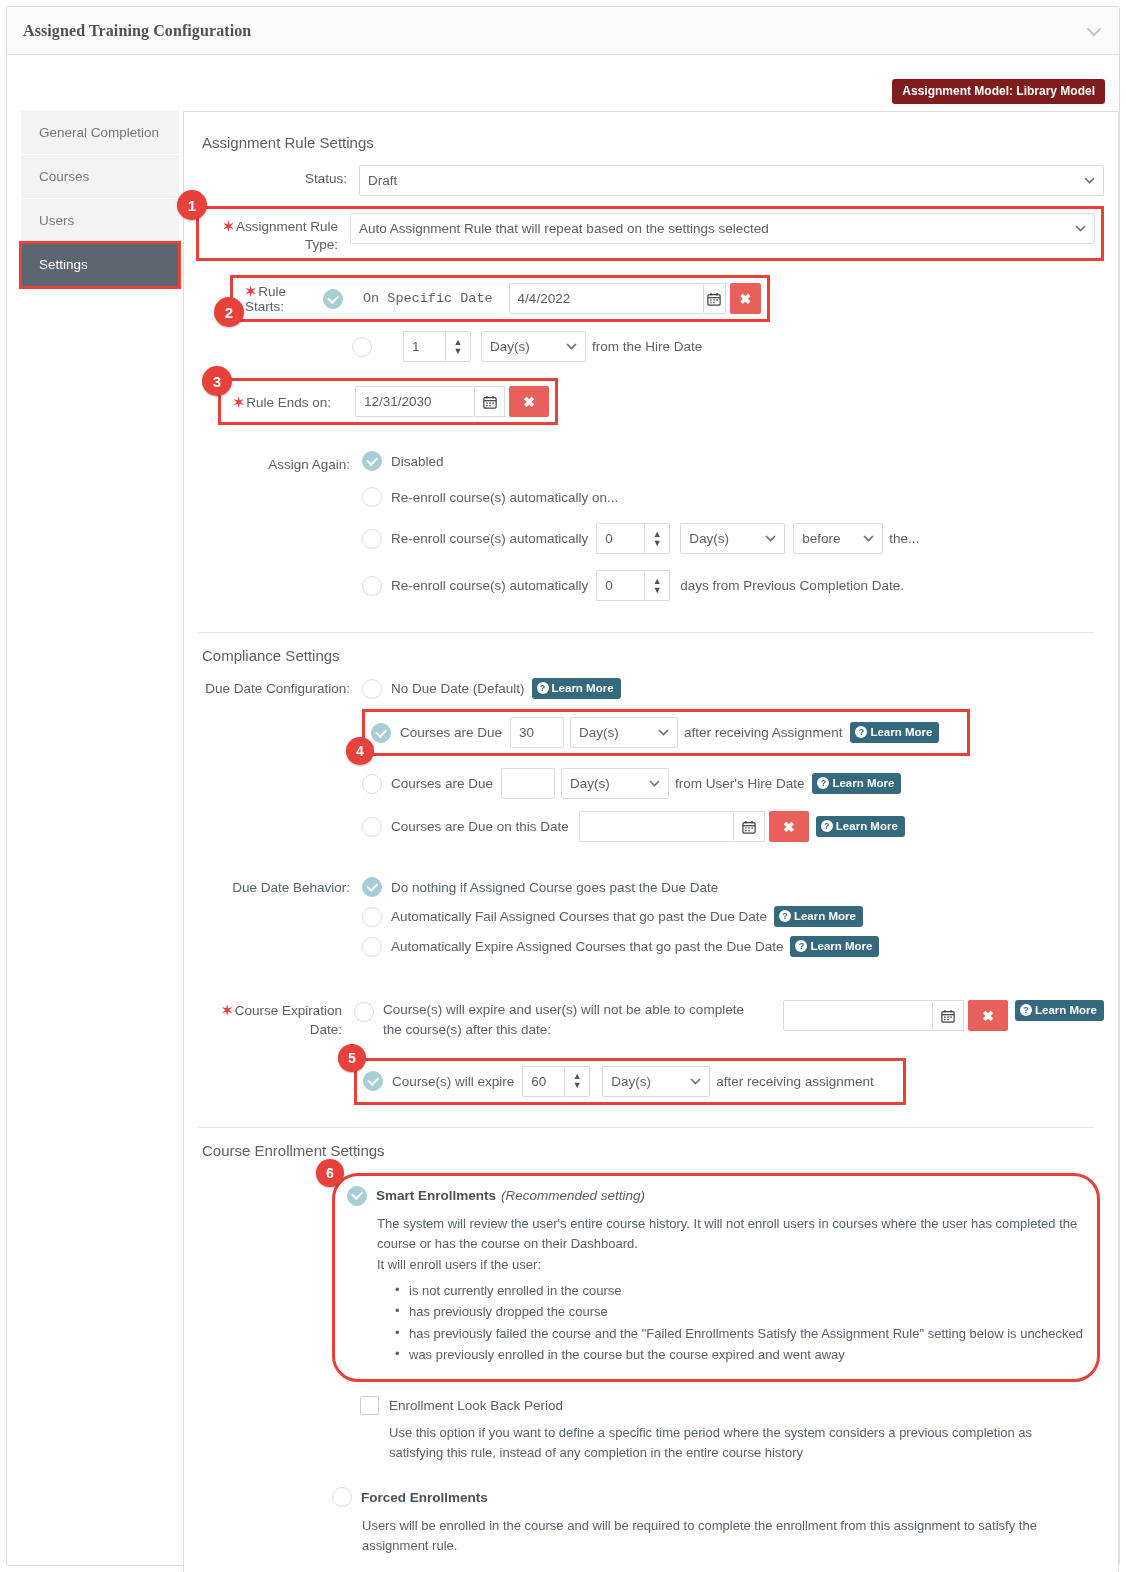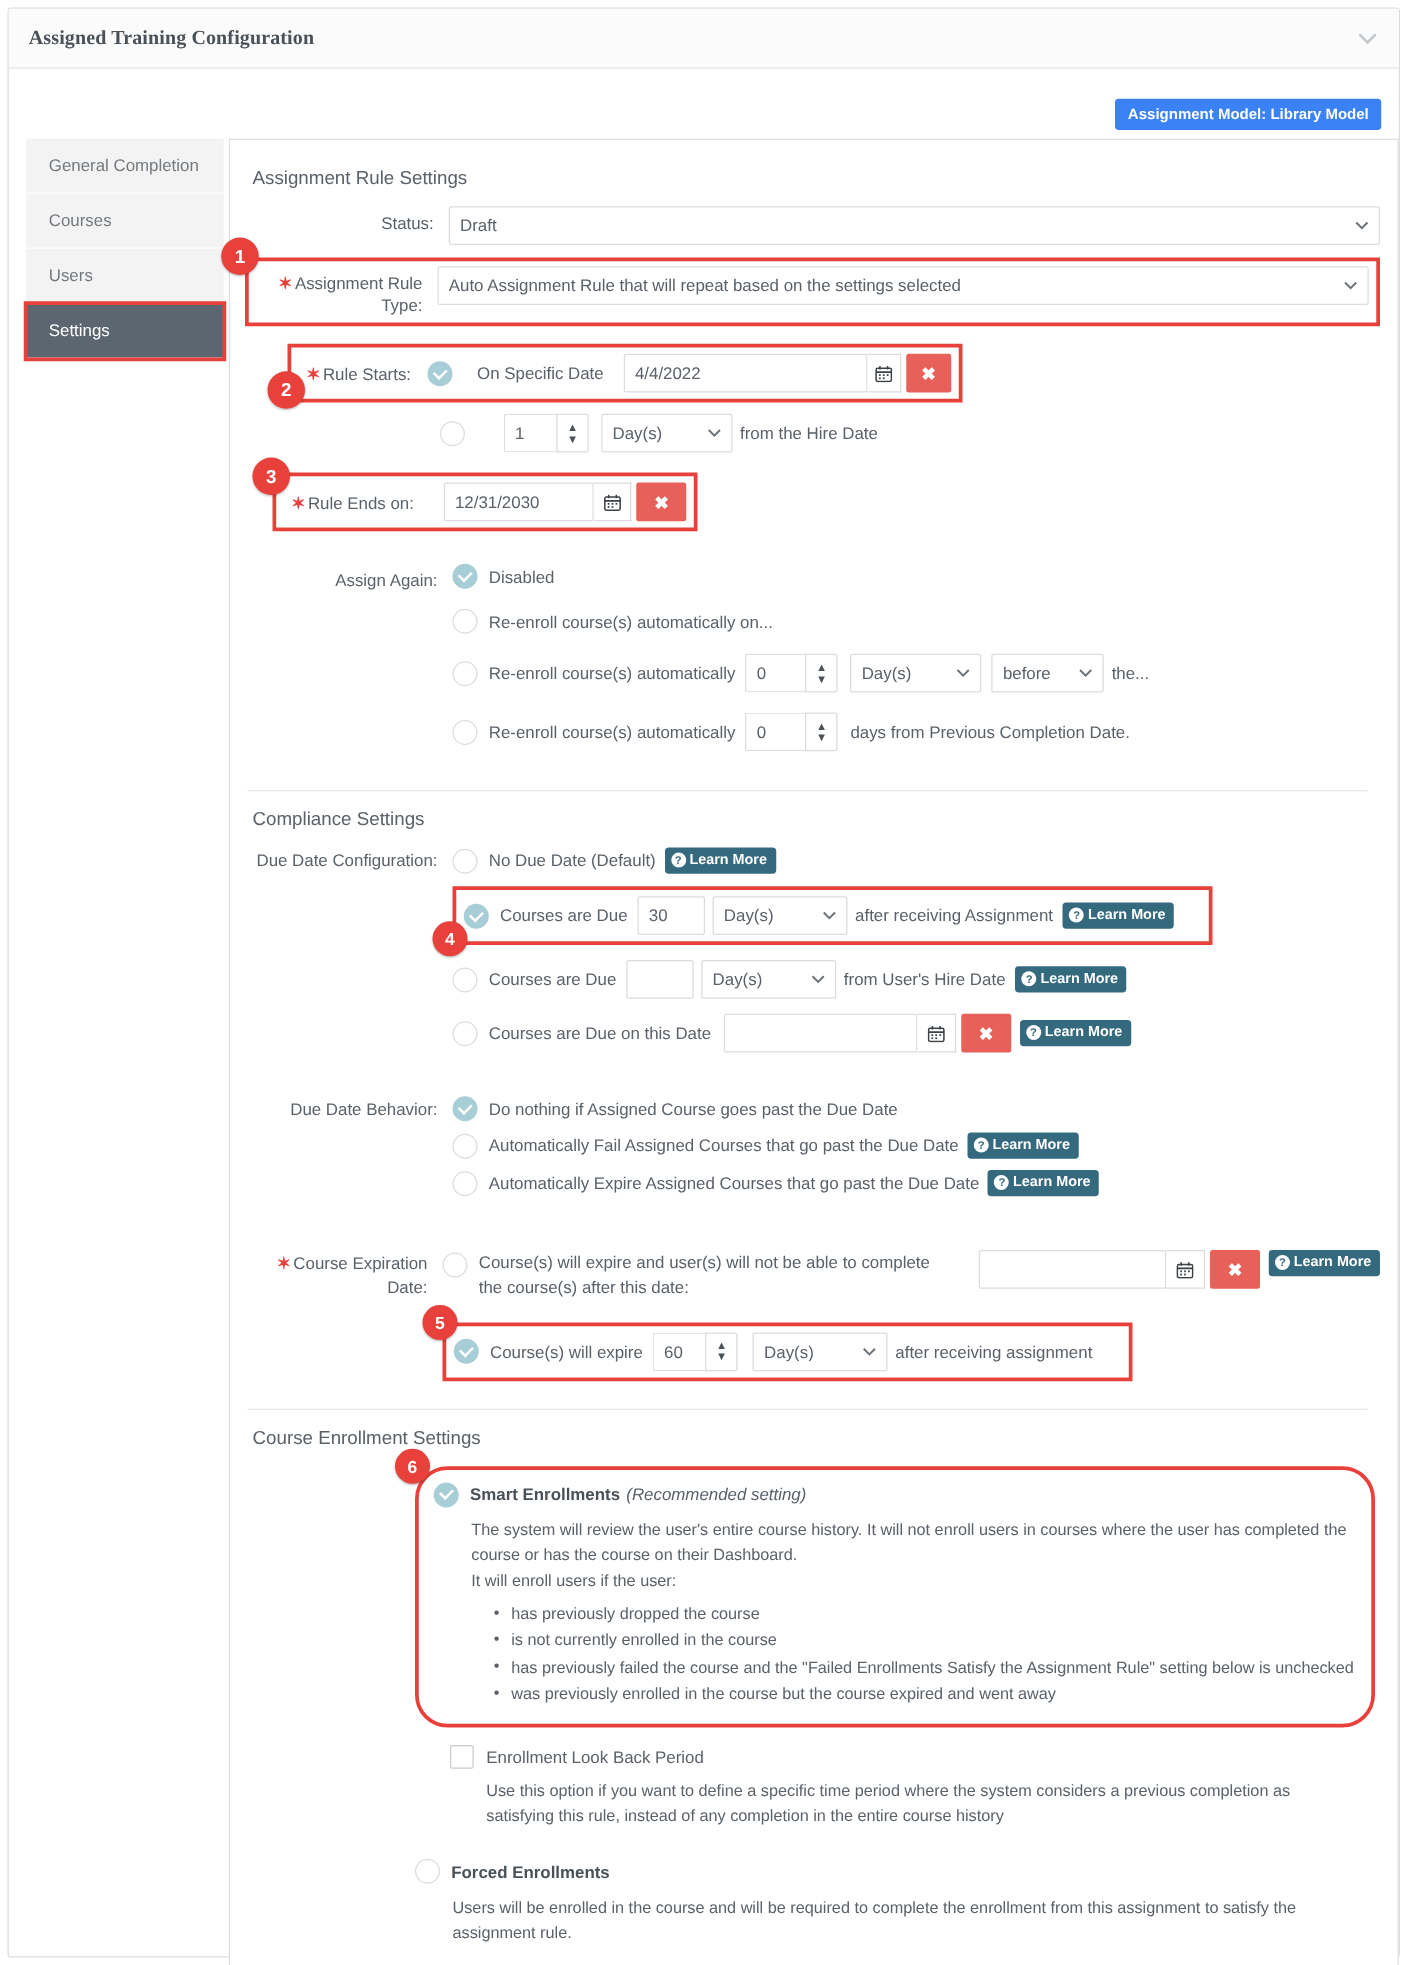--- a/index.html
+++ b/index.html
@@ -19,21 +19,21 @@
   }
   .panel-header {
     height:48px; background:#fbfbfb; border-bottom:1px solid #e3e3e3;
     display:flex; align-items:center; padding:0 16px; position:relative;
   }
   .panel-title { font-size:16px; font-weight:bold; color:#4a5159; letter-spacing:.1px;font-family:Liberation Serif, serif; }
   .collapse-chevron { position:absolute; right:18px; top:16px; color:#b9c0c6; font-size:15px; }
 
   .badge-row { position:absolute; right:14px; top:72px; }
   .model-badge {
-    display:inline-block; background:#3b82f6; color:#fff; font-size:12px;
+    display:inline-block; background:#7f1d1d; color:#fff; font-size:12px;
     font-weight:bold; padding:5px 10px 6px; border-radius:3px;
   }
   .model-badge .lbl { font-weight:bold; }
 
   
   .body-wrap { position:absolute; left:14px; top:104px; right:12px; }
   .tabs { position:absolute; left:0; top:0; width:158px; }
   .tab {
     height:44px; background:#f3f3f3; border-bottom:1px solid #fff;
     display:flex; align-items:center; padding-left:18px; color:#73797e;
@@ -112,21 +112,21 @@
     display:inline-flex; align-items:center; gap:3px; background:#35697e; color:#fff;
     font-size:11.5px; font-weight:bold; padding:4px 7px 5px 5px; border-radius:3px;
     margin-left:7px; white-space:nowrap;
   }
   .learn .q {
     width:12px; height:12px; border-radius:50%; background:#fff; color:#35697e;
     font-size:9px; font-weight:bold; display:inline-flex; align-items:center;
     justify-content:center; line-height:1;
   }
   .txt { font-size:13.5px; color:#5a6169; margin:0 6px; white-space:nowrap; }
-  .txt.nm { margin-left:11px; }
+  .txt.nm { margin-left:11px;font-family:Liberation Mono, monospace; }
 
   .opt-row { display:flex; align-items:center; margin-bottom:9px; }
   .opt-lbl { font-size:13.5px; color:#5a6169; }
 
   
   .hl-box { border:3px solid #e8403a; position:relative; }
   .marker {
     position:absolute; width:30px; height:30px; border-radius:50%;
     background:#e8403a; color:#fff; font-size:15px; font-weight:bold;
     display:flex; align-items:center; justify-content:center; z-index:6;
@@ -543,22 +543,22 @@
         <div class="marker" style="left:-16px; top:-14px; width:28px; height:28px; font-size:14px;">6</div>
         <div class="hl-box" style="padding:10px 12px 12px; width:768px;border-radius:26px;">
           <div style="display:flex; align-items:center;">
             <span class="radio on"></span>
             <span class="bold" style="margin-right:5px;">Smart Enrollments</span>
             <span class="ital">(Recommended setting)</span>
           </div>
           <div class="para" style="margin:8px 0 0 30px; width:710px;">The system will review the user's entire course history. It will not enroll users in courses where the user has completed the course or has the course on their Dashboard.</div>
           <div class="para" style="margin:1px 0 0 30px;">It will enroll users if the user:</div>
           <ul class="bullets" style="margin-left:48px;">
+            <li>is not currently enrolled in the course</li>
             <li>has previously dropped the course</li>
-            <li>is not currently enrolled in the course</li>
             <li>has previously failed the course and the "Failed Enrollments Satisfy the Assignment Rule" setting below is unchecked</li>
             <li>was previously enrolled in the course but the course expired and went away</li>
           </ul>
         </div>
       </div>
 
       <div style="margin:14px 0 0 168px;">
         <div style="display:flex; align-items:center;">
           <span class="chk"></span>
           <span class="opt-lbl">Enrollment Look Back Period</span>

